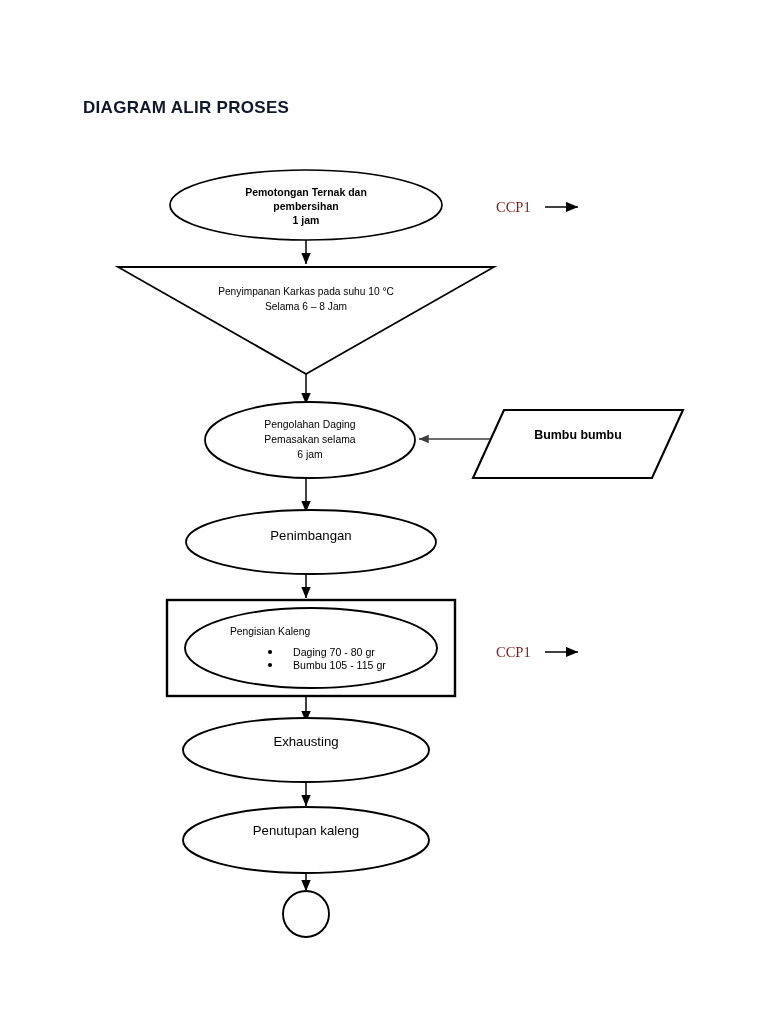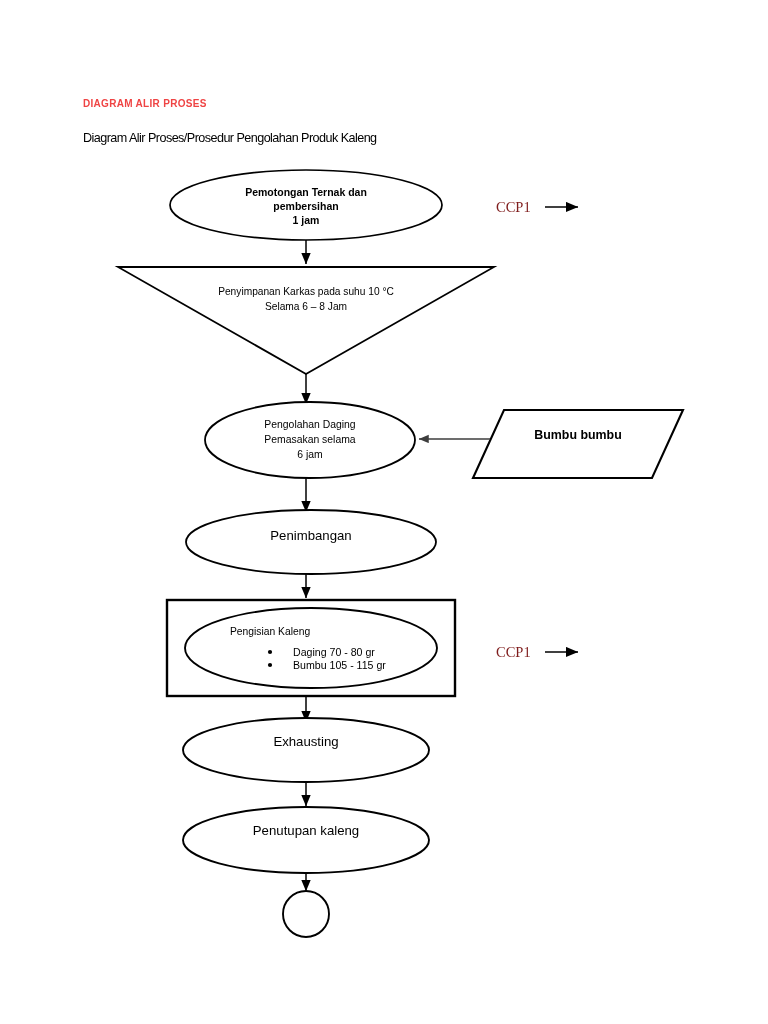--- a/index.html
+++ b/index.html
@@ -18,24 +18,24 @@
     position: absolute;
     top: 0; left: 0;
     width: 768px;
     height: 1024px;
     background: #ffffff;
   }
   .doc-title {
     position: absolute;
     left: 83px;
     top: 98px;
-    font-size: 10px;
+    font-size: 17px;
     font-weight: bold;
     letter-spacing: 0.3px;
-    color: #ef4444;
+    color: #0f172a;
     font-family: "Liberation Sans", sans-serif;
     white-space: nowrap;
   }
   .doc-subtitle {
     position: absolute;
     left: 83px;
     top: 131px;
     font-size: 12.6px;
     color: #000000;
     font-family: "Liberation Sans", sans-serif;
@@ -67,21 +67,20 @@
     fill: #ffffff;
     stroke: #000000;
   }
 </style>
 </head>
 <body>
 
 <div id="page">
 
   <div class="doc-title">DIAGRAM ALIR PROSES</div>
-  <div class="doc-subtitle">Diagram Alir Proses/Prosedur Pengolahan Produk Kaleng</div>
 
   <div class="ccp-label" id="ccp-1">CCP1</div>
   <div class="ccp-label" id="ccp-2">CCP1</div>
 
   <svg class="flow" viewBox="0 0 768 1024">
     <defs>
       <marker id="arrowBlack" markerWidth="9" markerHeight="9" refX="7.5" refY="3.2" orient="auto" markerUnits="strokeWidth">
         <path d="M0,0 L7.6,3.2 L0,6.4 z" fill="#000000"></path>
       </marker>
       <marker id="arrowGray" markerWidth="9" markerHeight="9" refX="7.5" refY="3.2" orient="auto" markerUnits="strokeWidth">

